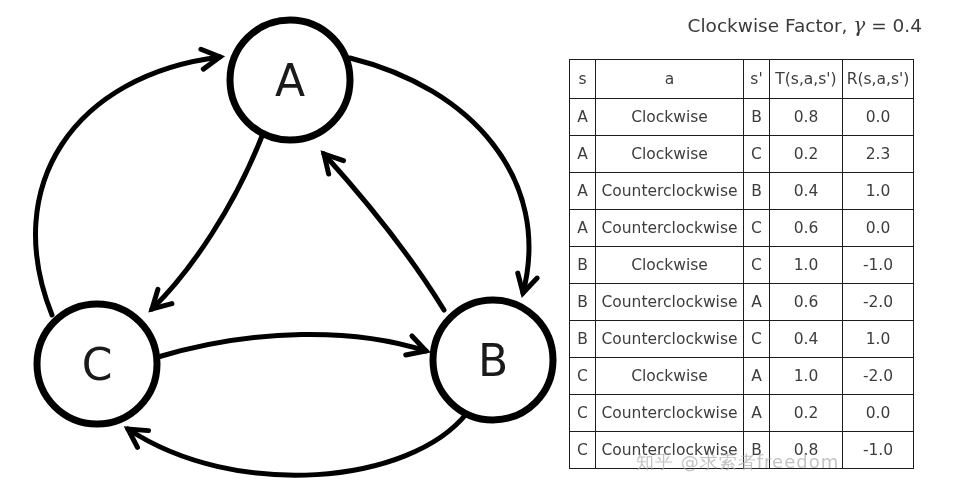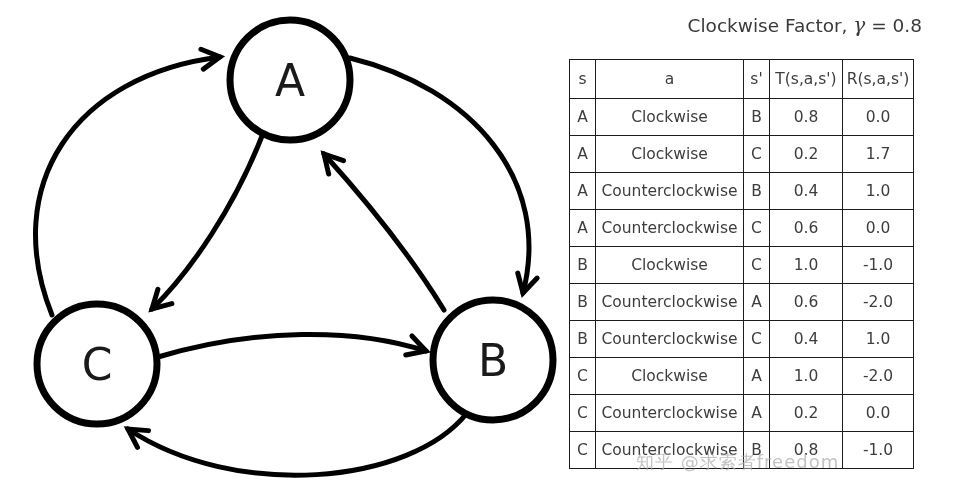--- a/index.html
+++ b/index.html
@@ -77,21 +77,21 @@
       <path d="M 158 357 C 255 328, 355 328, 426 351" fill="none" stroke="#000000" stroke-width="5" stroke-linecap="round" marker-end="url(#arrowV)"></path>
       <path d="M 467 413 C 410 485, 235 500, 128 429" fill="none" stroke="#000000" stroke-width="5" stroke-linecap="round" marker-end="url(#arrowV)"></path>
       <circle cx="290" cy="80" r="60" fill="#ffffff" stroke="#000000" stroke-width="7"></circle>
       <text x="290" y="96" text-anchor="middle" font-size="44" font-family="DejaVu Sans, Liberation Sans, sans-serif" fill="#1a1a1a">A</text>
       <circle cx="493" cy="360" r="60" fill="#ffffff" stroke="#000000" stroke-width="7"></circle>
       <text x="493" y="376" text-anchor="middle" font-size="44" font-family="DejaVu Sans, Liberation Sans, sans-serif" fill="#1a1a1a">B</text>
       <circle cx="97" cy="364" r="60" fill="#ffffff" stroke="#000000" stroke-width="7"></circle>
       <text x="97" y="380" text-anchor="middle" font-size="44" font-family="DejaVu Sans, Liberation Sans, sans-serif" fill="#1a1a1a">C</text>
     </svg></div>
 
-<div id="page-title"><span>Clockwise Factor, </span><span class="gamma">γ</span><span> = 0.8</span></div>
+<div id="page-title"><span>Clockwise Factor, </span><span class="gamma">γ</span><span> = 0.4</span></div>
 
 <table id="mdp-table">
   <colgroup>
     <col class="col-s">
       <col class="col-a">
       <col class="col-sp">
       <col class="col-t">
       <col class="col-r">
   </colgroup>
   <thead>
@@ -109,21 +109,21 @@
         <td>Clockwise</td>
         <td>B</td>
         <td>0.8</td>
         <td>0.0</td>
       </tr>
       <tr>
         <td>A</td>
         <td>Clockwise</td>
         <td>C</td>
         <td>0.2</td>
-        <td>1.7</td>
+        <td>2.3</td>
       </tr>
       <tr>
         <td>A</td>
         <td>Counterclockwise</td>
         <td>B</td>
         <td>0.4</td>
         <td>1.0</td>
       </tr>
       <tr>
         <td>A</td>

